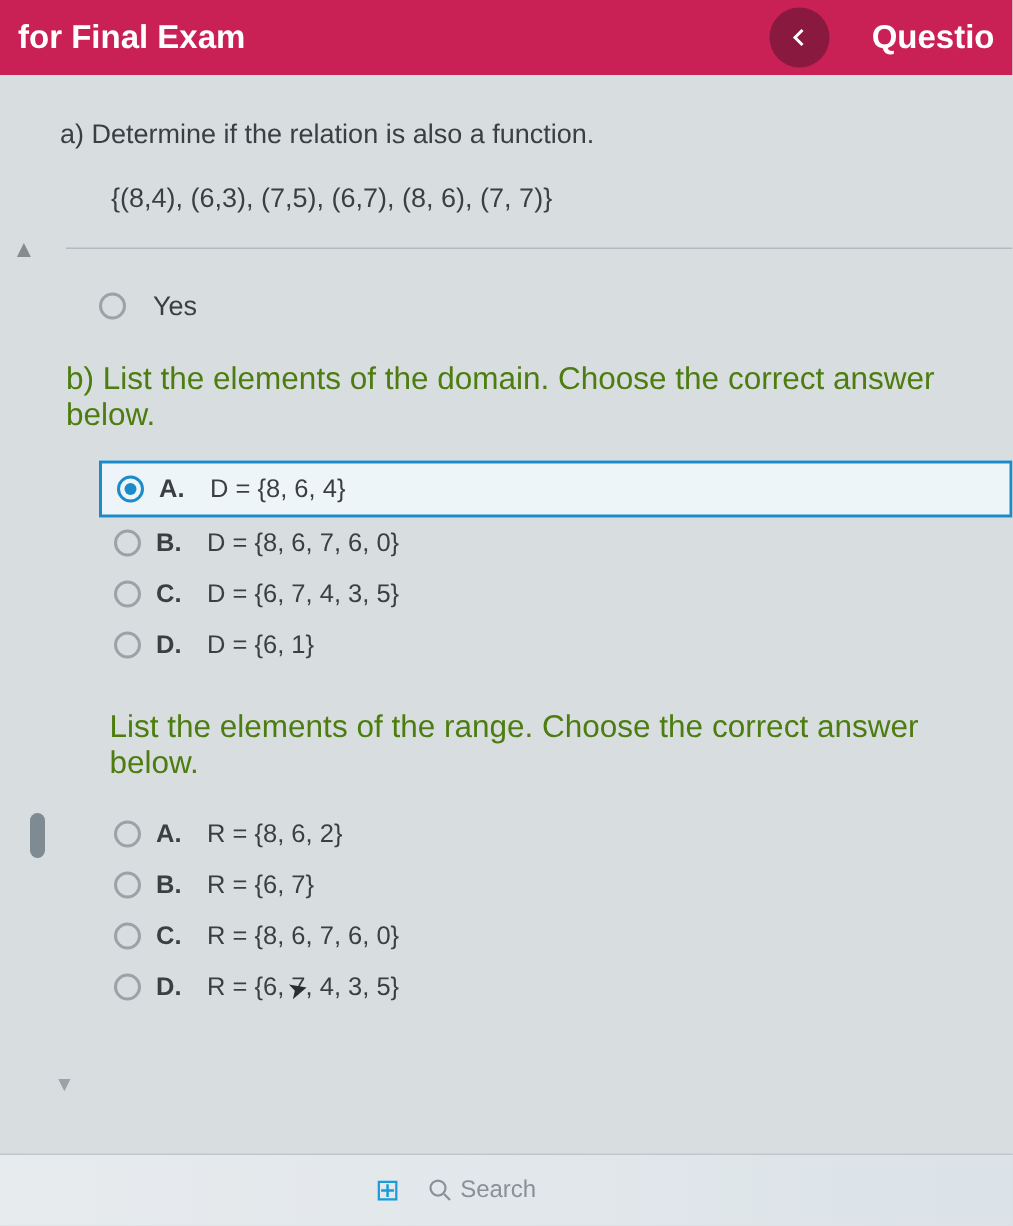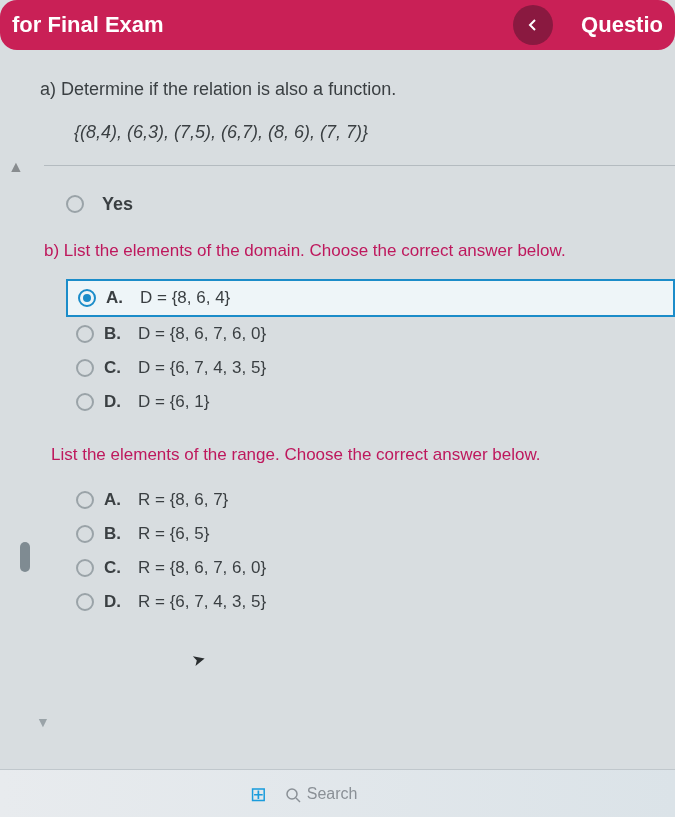--- a/index.html
+++ b/index.html
@@ -13,21 +13,20 @@
     .header {
       background: #c92056;
       color: white;
       height: 50px;
       display: flex;
       align-items: center;
       justify-content: space-between;
       padding: 0 12px;
       font-size: 22px;
       font-weight: bold;
-      border-radius: 17px;
     }
     .header-right {
       display: flex;
       align-items: center;
       gap: 28px;
     }
     .nav-circle {
       width: 40px;
       height: 40px;
       border-radius: 50%;
@@ -59,34 +58,32 @@
     .question-text {
       font-size: 18px;
       line-height: 1.55;
       color: #3a3f42;
       padding-right: 10px;
     }
     .set-text {
       margin: 18px 0 18px 34px;
       font-size: 18px;
       color: #3a3f42;
-      font-style: italic;
     }
     .divider {
       border: none;
       border-top: 1px solid #b4bbc0;
       margin: 22px 0 28px 4px;
     }
     .option-row {
       display: flex;
       align-items: center;
       gap: 18px;
       margin: 10px 0 14px 26px;
       font-size: 18px;
-      font-weight: bold;
     }
     .radio {
       width: 18px;
       height: 18px;
       border: 2px solid #9aa3a8;
       border-radius: 50%;
       display: flex;
       align-items: center;
       justify-content: center;
       cursor: pointer;
@@ -96,23 +93,23 @@
       border-color: #1b8cc9;
     }
     .radio.selected::after {
       content: '';
       width: 8px;
       height: 8px;
       background: #1b8cc9;
       border-radius: 50%;
     }
     .sub-prompt {
-      font-size: 17px;
+      font-size: 21px;
       margin: 26px 4px 18px 4px;
-      color: #be185d;
+      color: #4d7c0f;
     }
     .choice-group {
       margin-left: 26px;
     }
     .choice-row {
       display: flex;
       align-items: center;
       gap: 10px;
       padding: 7px 10px;
       font-size: 17px;
@@ -152,21 +149,21 @@
       background: linear-gradient(to right, #e8ebee, #dbe3e8);
       border-top: 1px solid #c0c7cc;
       display: flex;
       align-items: center;
       gap: 18px;
       padding-left: 250px;
       color: #888c8f;
       font-size: 16px;
     }
     .win-icon { color: #1a9cdc; font-size: 20px; }
-    .search-tb { display: flex; align-items: flex-end; gap: 6px; color: #8a9096; }
+    .search-tb { display: flex; align-items: flex-start; gap: 6px; color: #8a9096; }
     .cursor {
       position: absolute;
       left: 192px;
       top: 650px;
       font-size: 16px;
       color: #2a2e30;
       transform: rotate(-15deg);
     }
   </style>
 </head>
@@ -215,31 +212,31 @@
           <span class="choice-letter">C.</span>
           <span>D = {6, 7, 4, 3, 5}</span>
         </div>
         <div class="choice-row">
           <span class="radio"></span>
           <span class="choice-letter">D.</span>
           <span>D = {6, 1}</span>
         </div>
       </div>
 
-    <div class="sub-prompt" style="margin-left:11px">List the elements of the range. Choose the correct answer below.</div>
+    <div class="sub-prompt" style="margin-left:33px">List the elements of the range. Choose the correct answer below.</div>
     <div class="choice-group" id="range-choices">
         <div class="choice-row">
           <span class="radio"></span>
           <span class="choice-letter">A.</span>
-          <span>R = {8, 6, 7}</span>
+          <span>R = {8, 6, 2}</span>
         </div>
         <div class="choice-row">
           <span class="radio"></span>
           <span class="choice-letter">B.</span>
-          <span>R = {6, 5}</span>
+          <span>R = {6, 7}</span>
         </div>
         <div class="choice-row">
           <span class="radio"></span>
           <span class="choice-letter">C.</span>
           <span>R = {8, 6, 7, 6, 0}</span>
         </div>
         <div class="choice-row">
           <span class="radio"></span>
           <span class="choice-letter">D.</span>
           <span>R = {6, 7, 4, 3, 5}</span>

